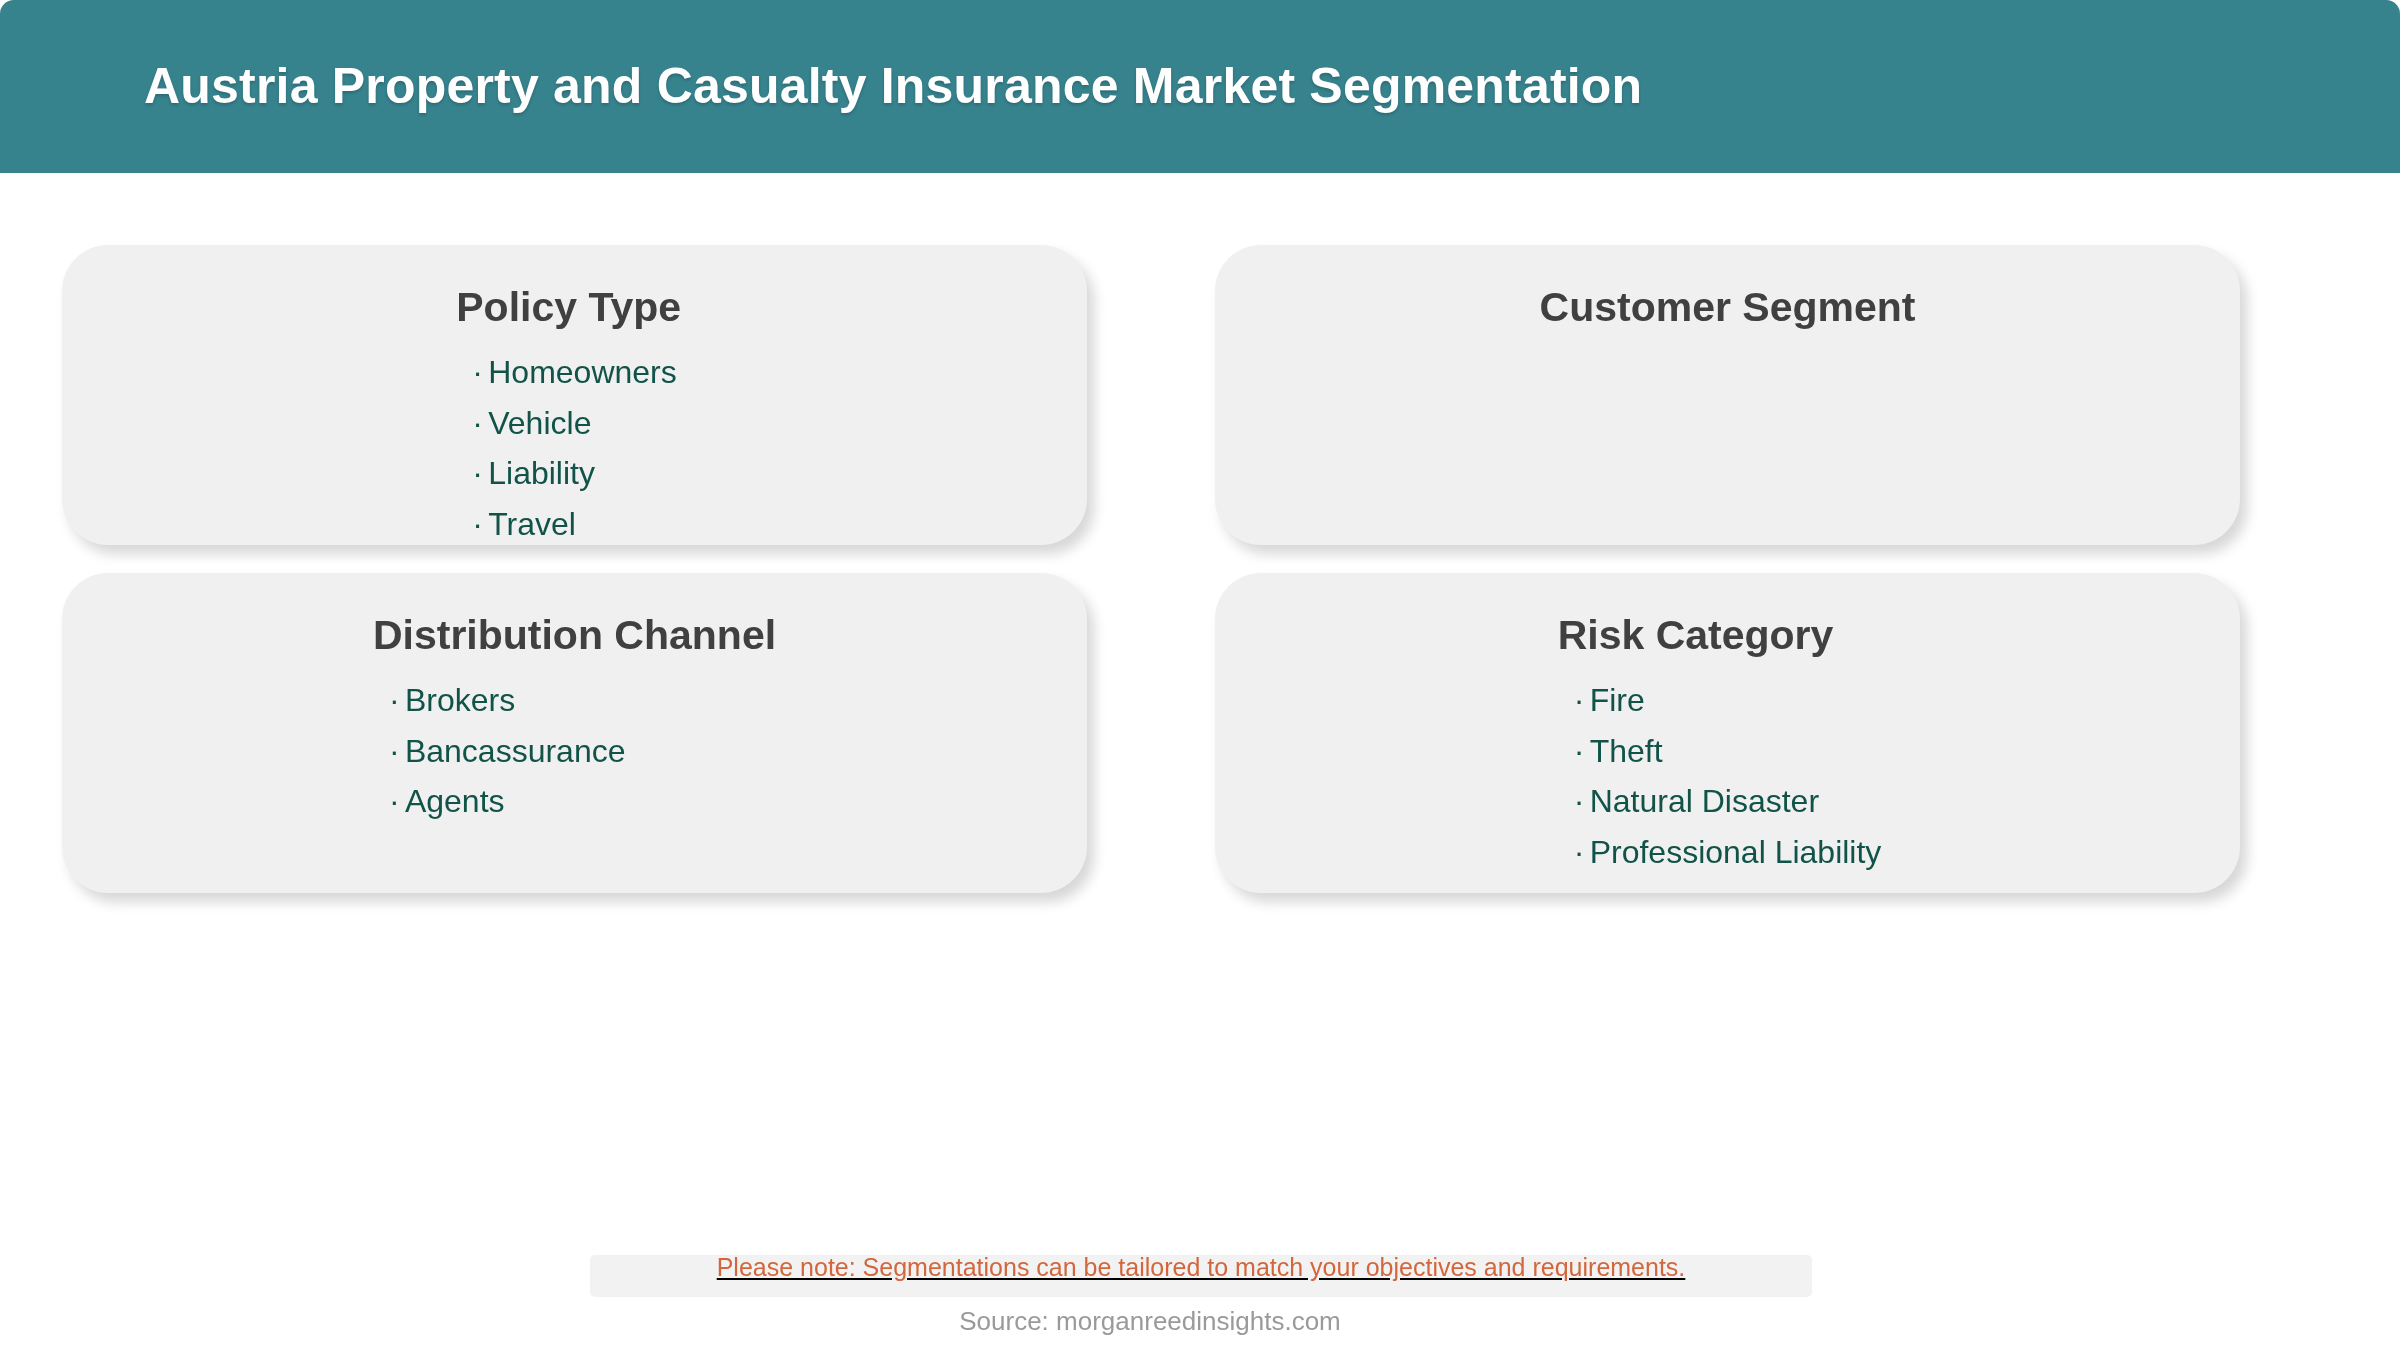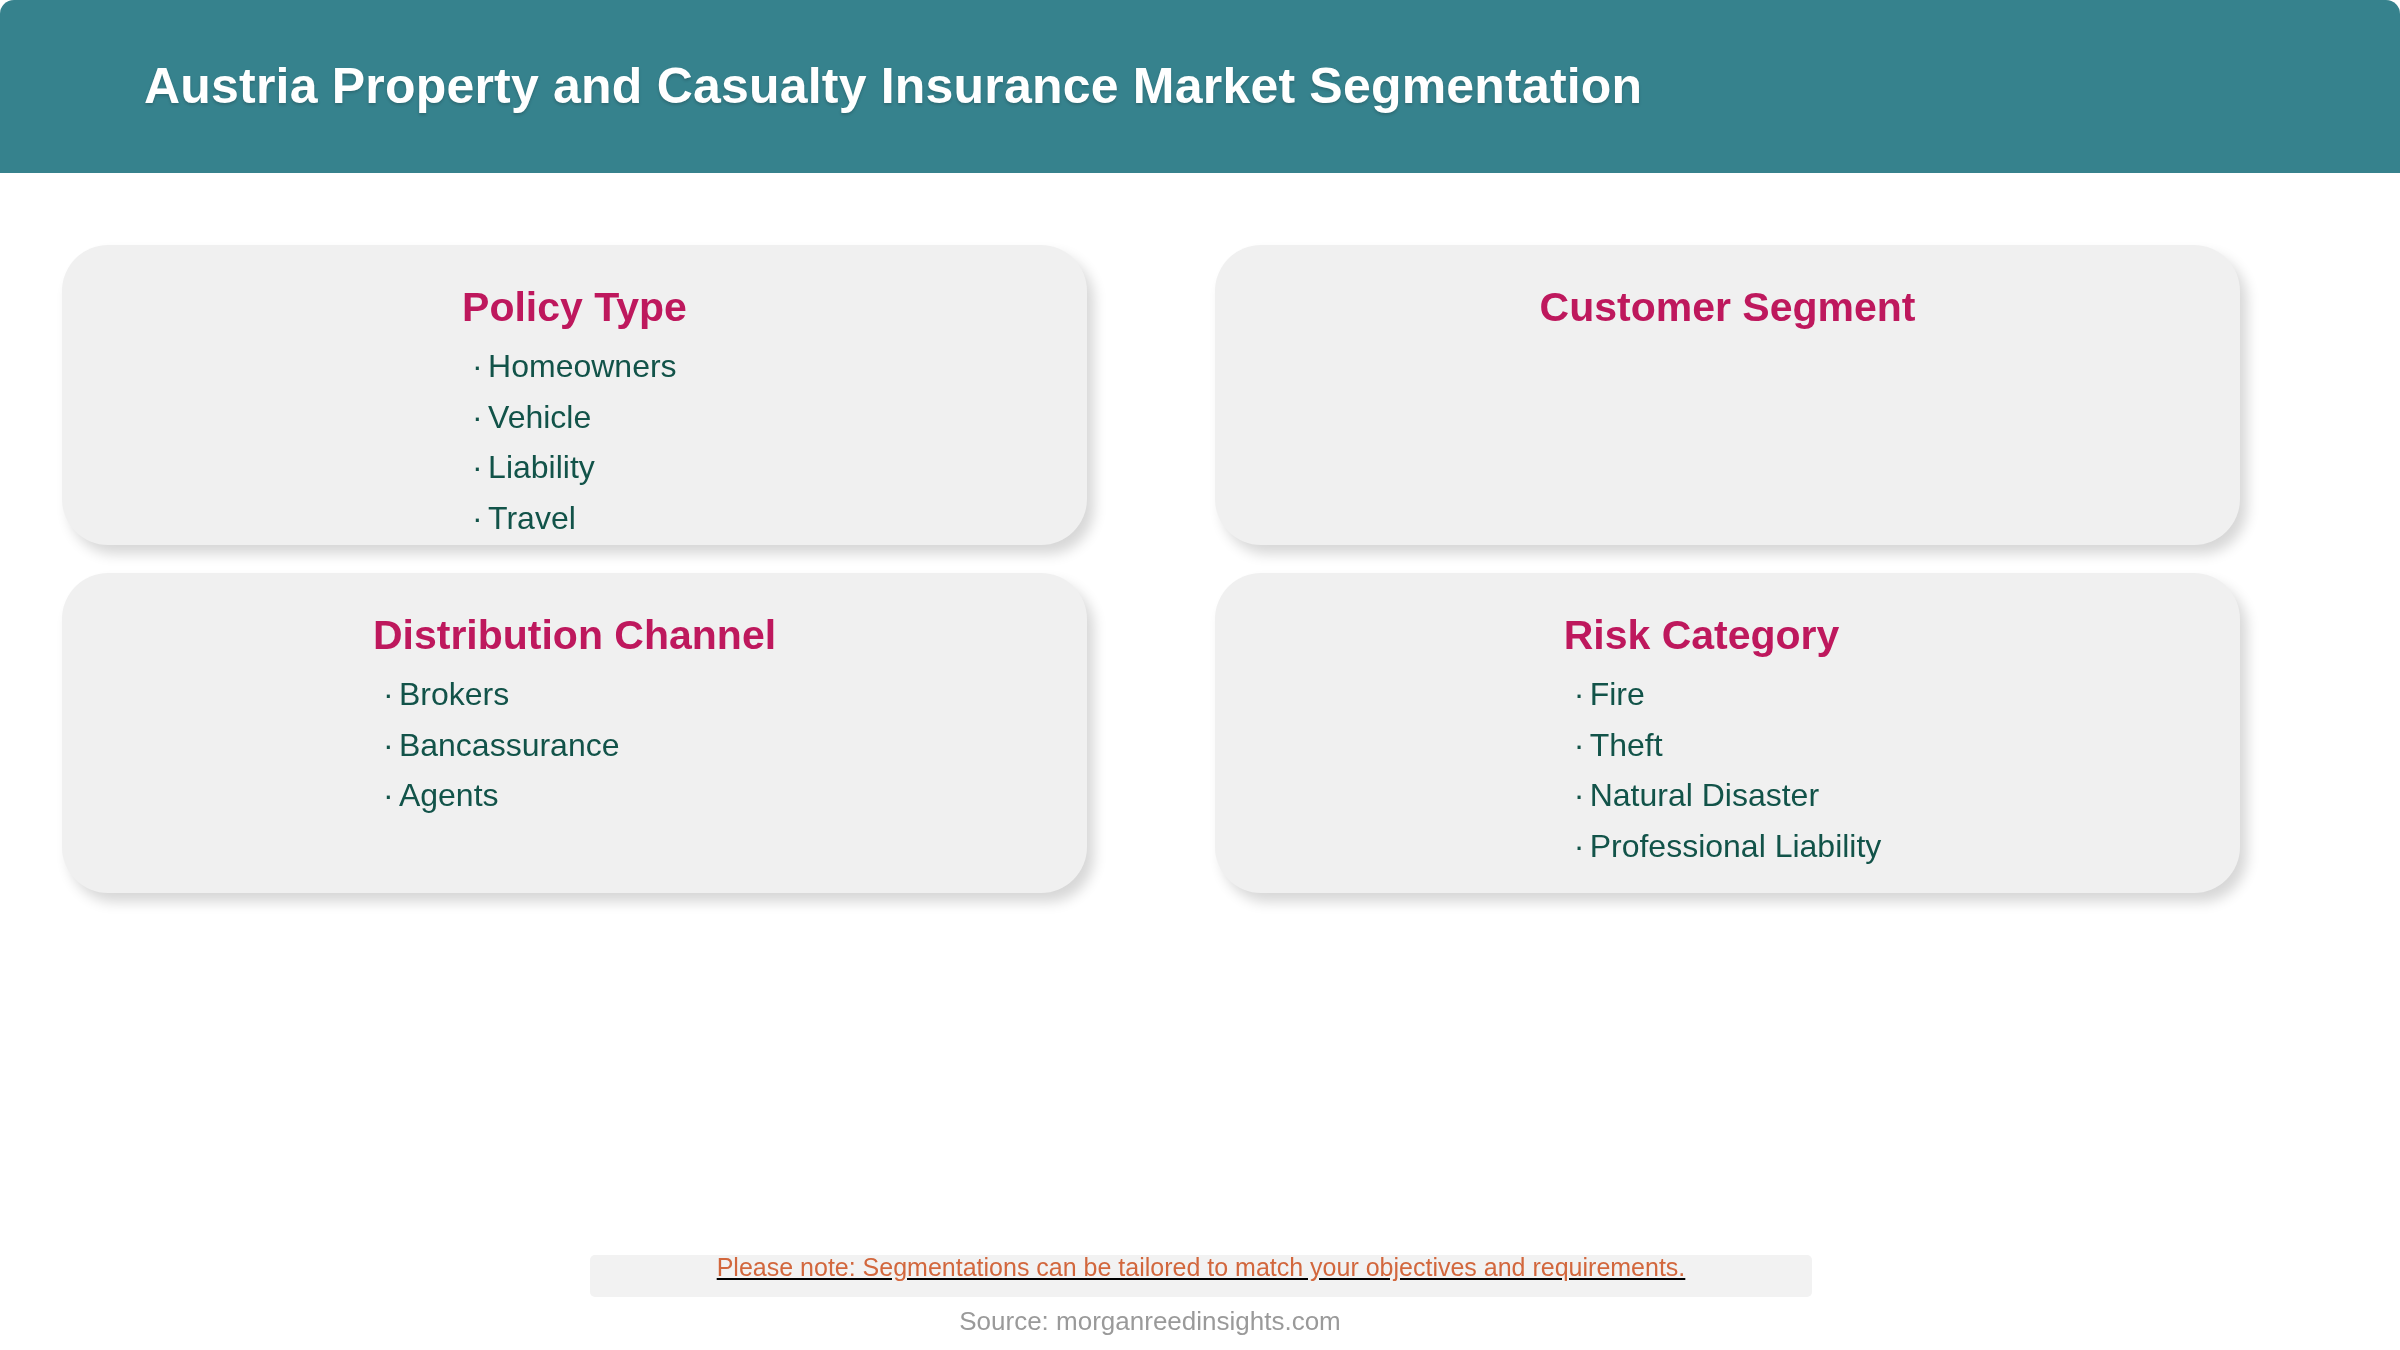--- a/index.html
+++ b/index.html
@@ -70,29 +70,29 @@
     align-items: center;
     justify-content: flex-start;
   }
   .card-content {
     display: inline-block;
     text-align: left;
   }
 
   .card-title {
     margin: 0 0 6px 0;
-    color: #be185d;
+    color: #404040;
     font-size: 41px;
     font-weight: bold;
     line-height: 1.18;
     white-space: nowrap;
   }
   .card-list {
     list-style: none;
-    margin: 10px;
+    margin: 16px;
     padding: 0;
   }
   .card-list li {
     color: #125349;
     font-size: 32px;
     font-weight: 400;
     line-height: 1.58;
     white-space: nowrap;
   }
   .card-list li .bullet {

